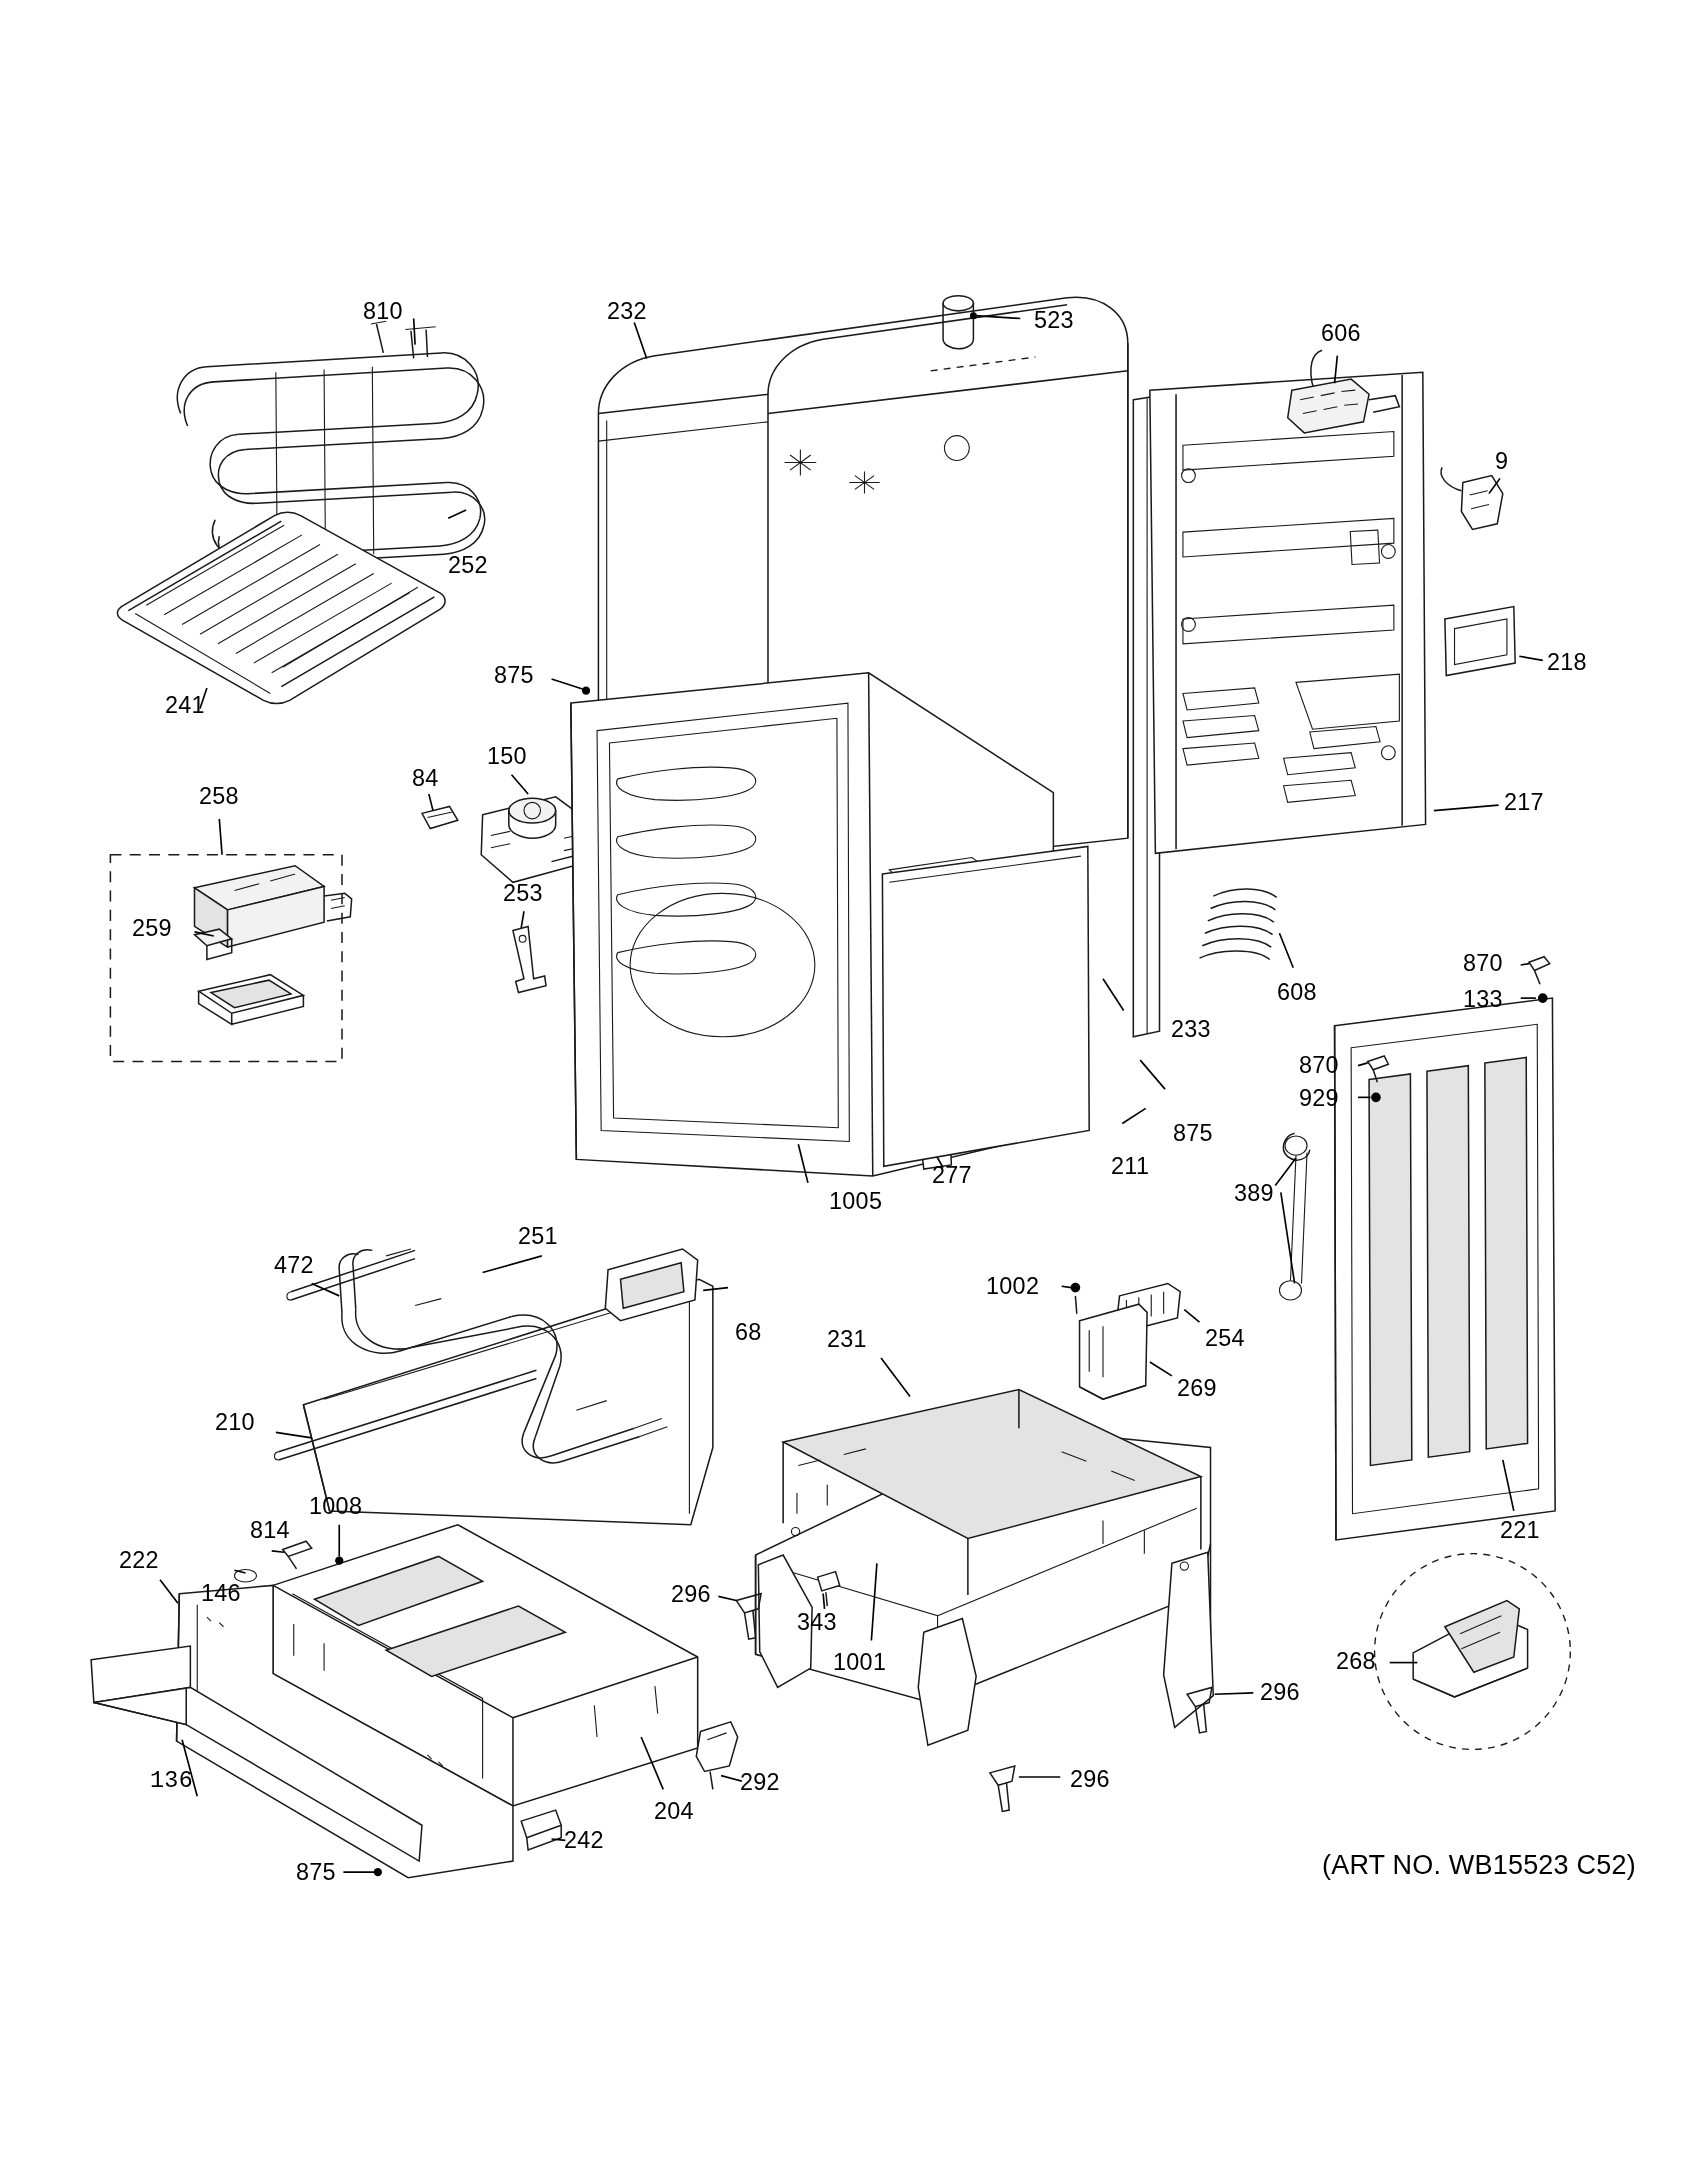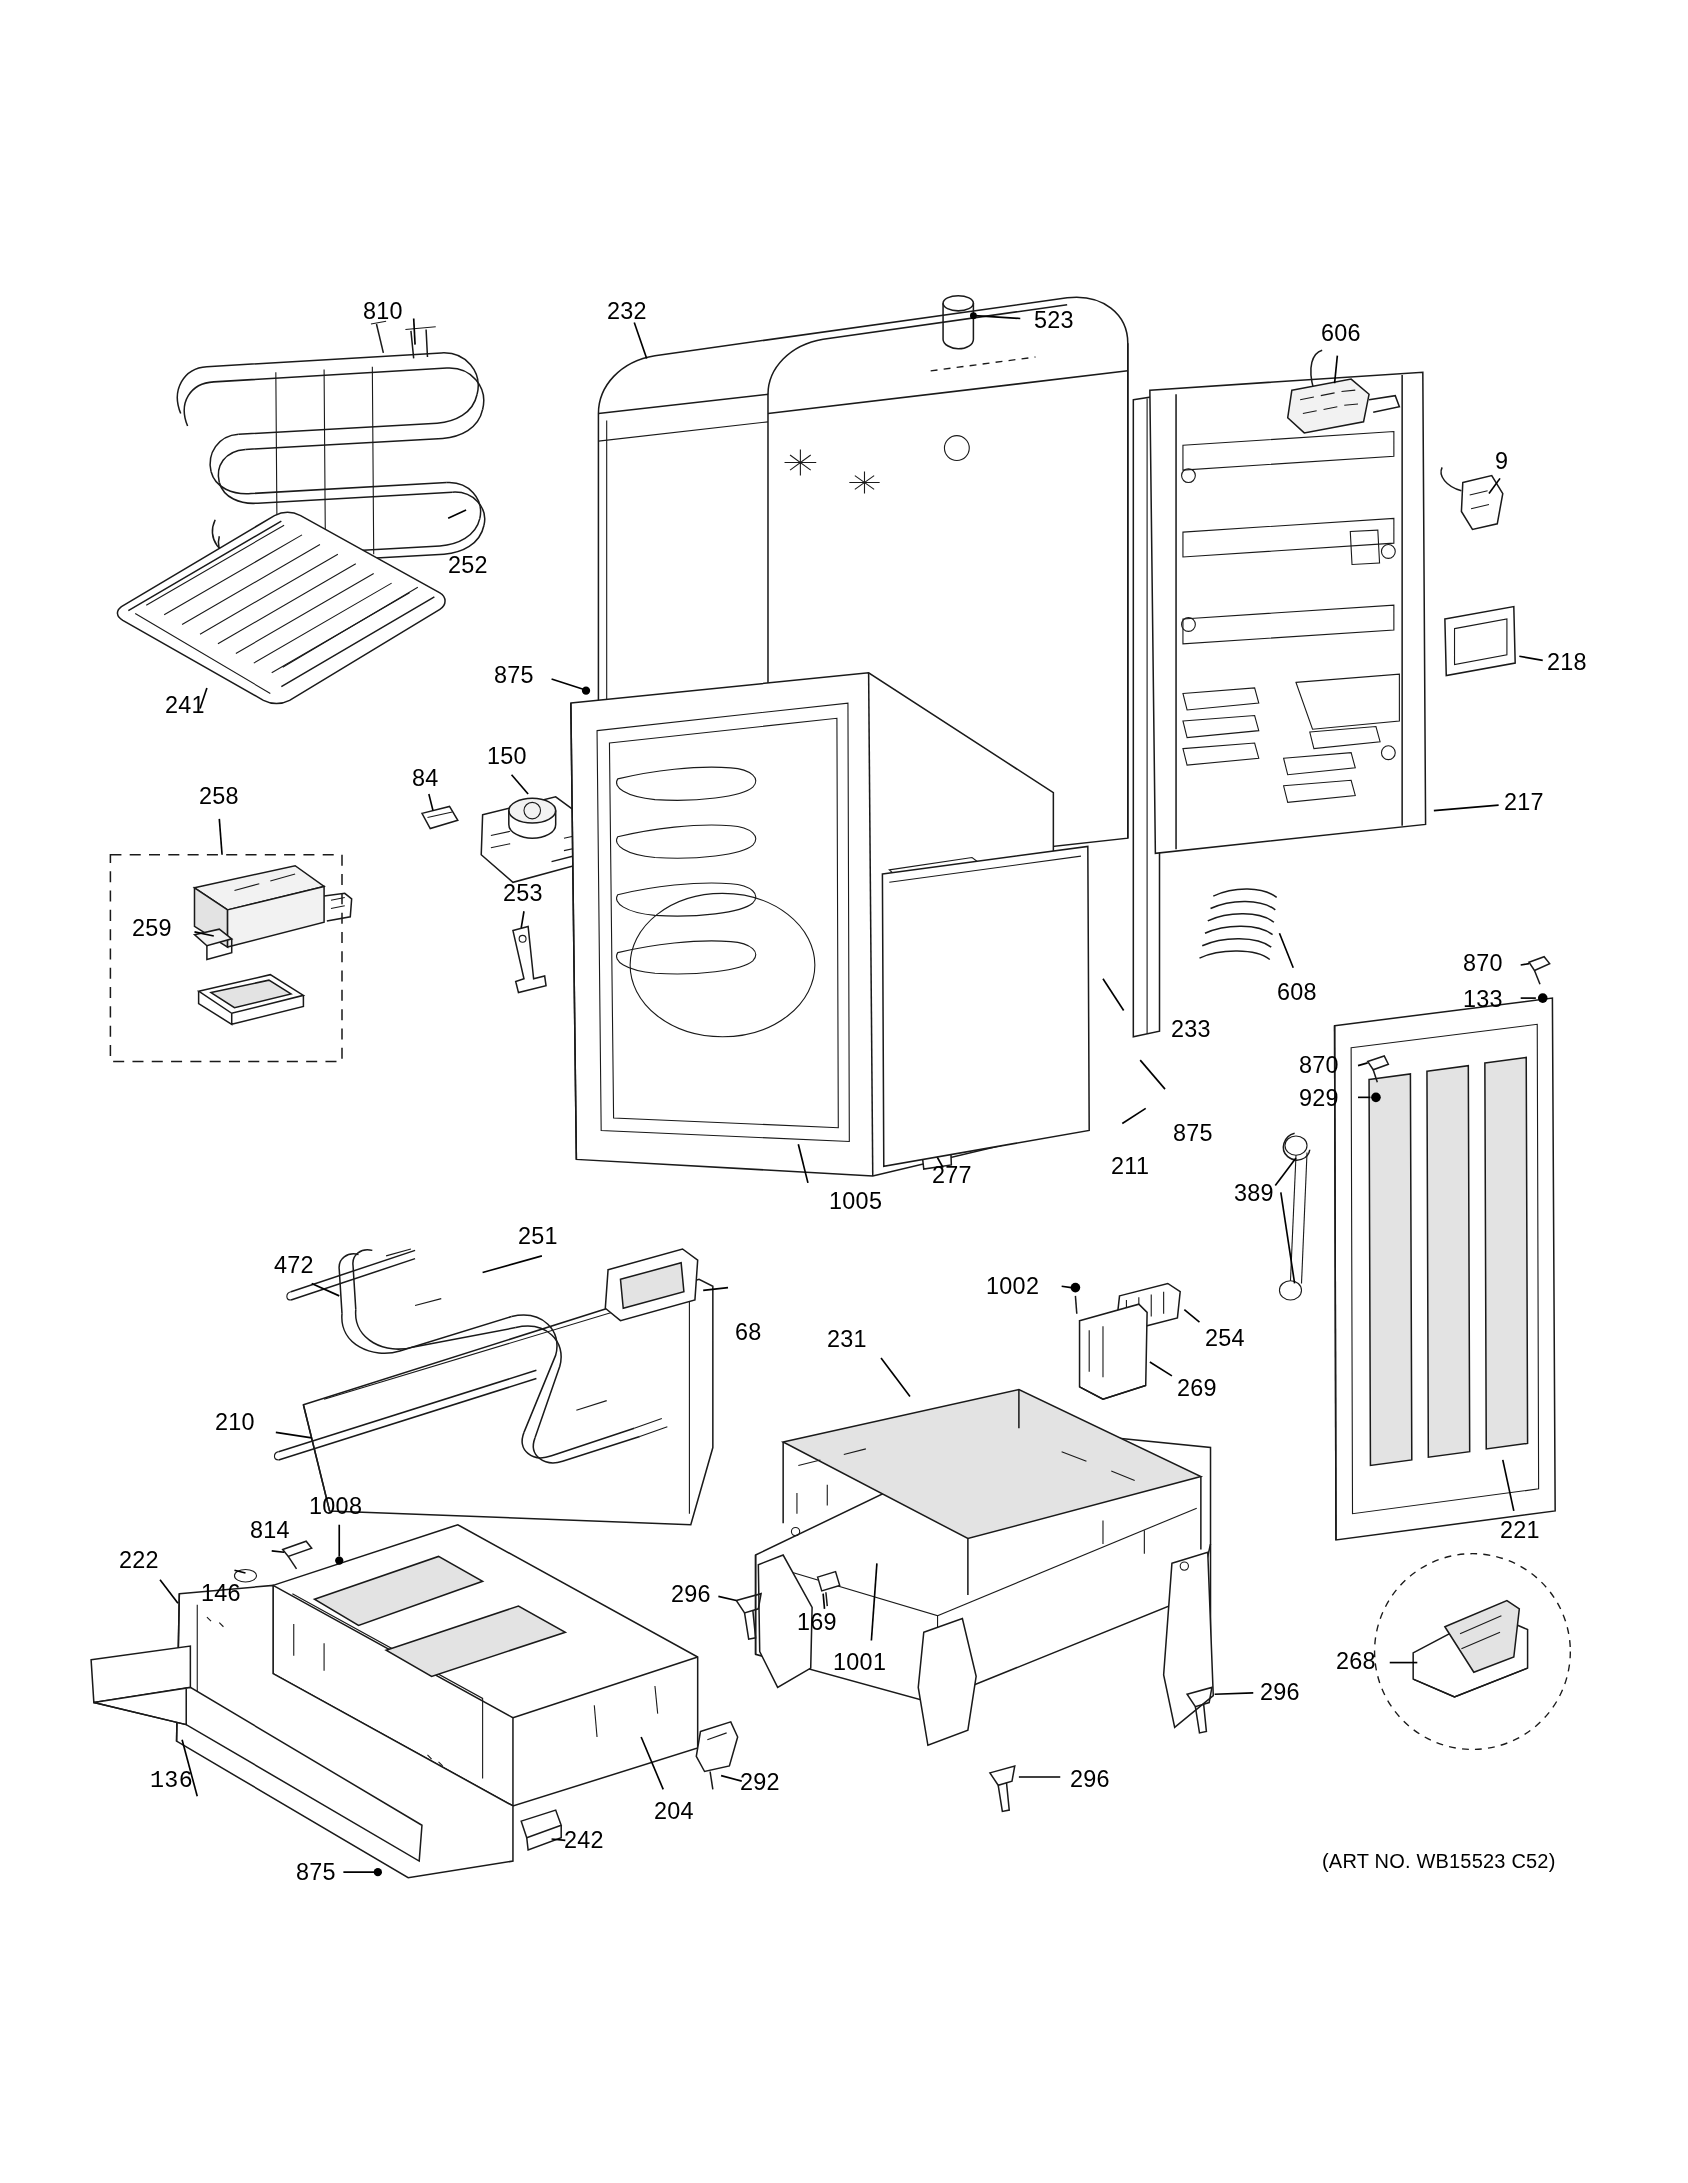--- a/index.html
+++ b/index.html
@@ -21,21 +21,21 @@
     position: absolute;
     font-family: "Liberation Sans", sans-serif;
     font-size: 23.4px;
     color: #000000;
     white-space: nowrap;
     letter-spacing: 0.3px;
   }
   .artno {
     position: absolute;
     font-family: "Liberation Sans", sans-serif;
-    font-size: 20px;
+    font-size: 27px;
     color: #000000;
     white-space: nowrap;
     letter-spacing: 0.2px;
   }
   svg.art {
     position: absolute;
     left: 0;
     top: 0;
     width: 1689px;
     height: 2183px;
@@ -479,21 +479,21 @@
   <div class="label" style="left:827px; top:1326px;">231</div>
   <div class="label" style="left:1205px; top:1325px;">254</div>
   <div class="label" style="left:1177px; top:1375px;">269</div>
   <div class="label" style="left:215px; top:1409px;">210</div>
   <div class="label" style="left:309px; top:1493px;">1008</div>
   <div class="label" style="left:250px; top:1517px;">814</div>
   <div class="label" style="left:201px; top:1540px;margin-top:40px;">146</div>
   <div class="label" style="left:119px; top:1547px;">222</div>
   <div class="label" style="left:1500px; top:1517px;">221</div>
   <div class="label" style="left:671px; top:1581px;">296</div>
-  <div class="label" style="left:797px; top:1609px;">169</div>
+  <div class="label" style="left:797px; top:1609px;">343</div>
   <div class="label" style="left:833px; top:1649px;">1001</div>
   <div class="label" style="left:1260px; top:1679px;">296</div>
   <div class="label" style="left:1336px; top:1648px;">268</div>
   <div class="label" style="left:150px; top:1768px;font-family:Liberation Mono, monospace;">136</div>
   <div class="label" style="left:740px; top:1769px;">292</div>
   <div class="label" style="left:1070px; top:1766px;">296</div>
   <div class="label" style="left:654px; top:1798px;">204</div>
   <div class="label" style="left:296px; top:1859px;">875</div>
   <div class="label" style="left:564px; top:1827px;">242</div>
 

